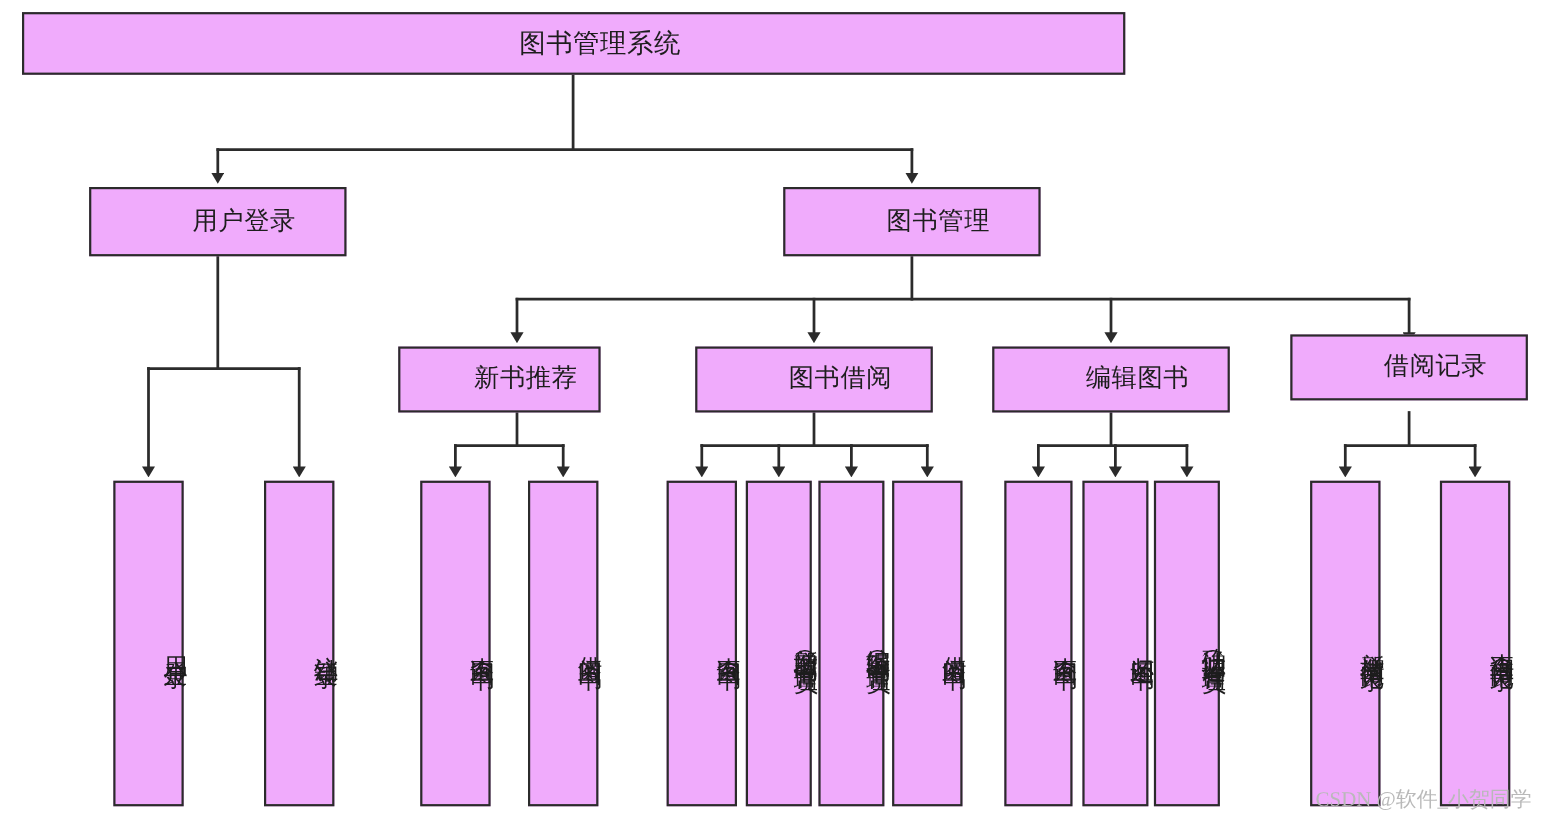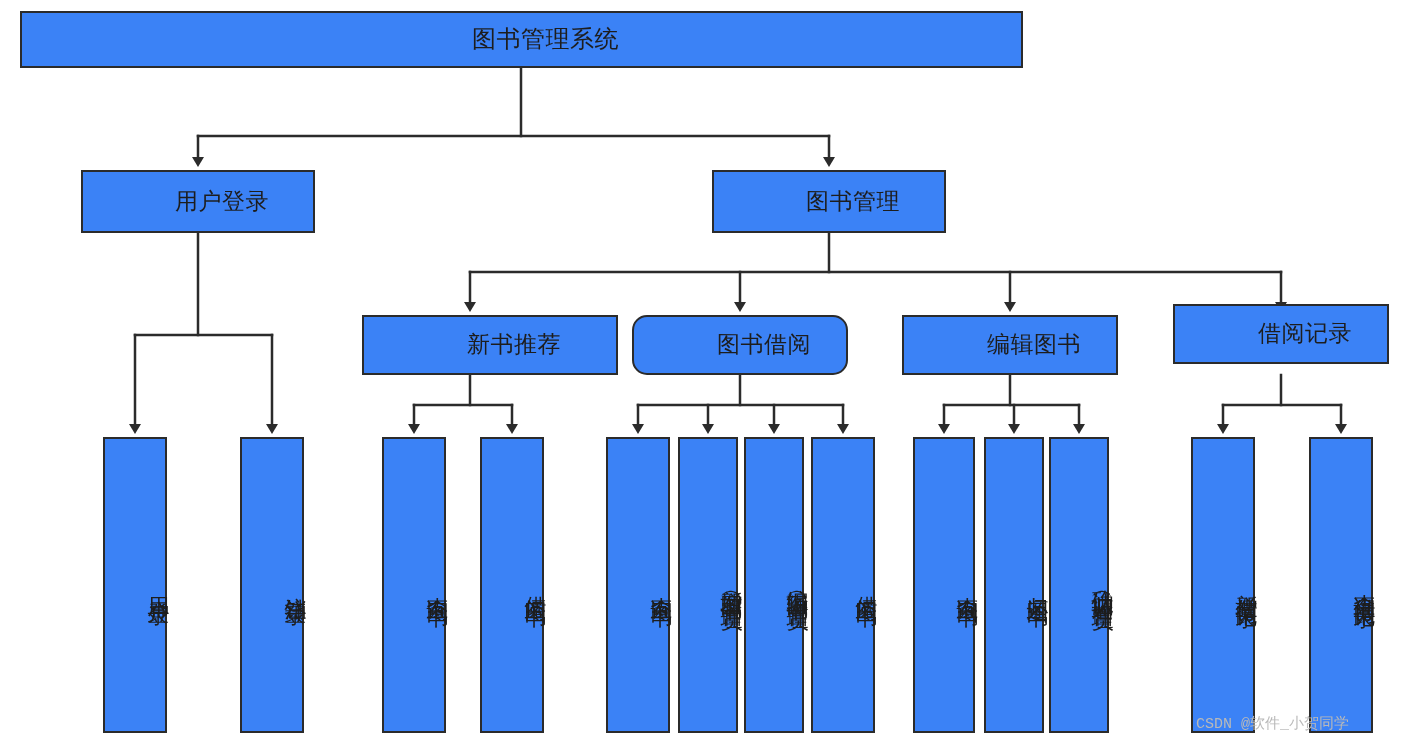--- a/index.html
+++ b/index.html
@@ -22,21 +22,21 @@
     position: absolute;
     left: 0;
     top: 0;
     width: 1405px;
     height: 747px;
     pointer-events: none;
   }
   .node {
     position: absolute;
     box-sizing: border-box;
-    background: #3b82f6;
+    background: #f0abfc;
     border: 2.5px solid #2b2b2b;
     display: flex;
     align-items: center;
     justify-content: center;
     color: #1d1d1d;
     padding-left: 48px;
   }
   .node .label {
     display: block;
     line-height: 1.12;
@@ -60,24 +60,24 @@
     text-orientation: upright;
     font-size: 22px;
     line-height: 1.05;
     letter-spacing: 3px;
     max-height: 100%;
   }
   .watermark {
     position: absolute;
     left: 1196px;
     top: 714px;
-    font-size: 15px;
+    font-size: 19px;
     color: #b9b9b9;
     white-space: nowrap;
-    font-family: Liberation Mono, monospace;
+    font-family: Liberation Serif, serif;
   }
 </style>
 </head>
 <body>
 
 <div id="canvas">
 
   <svg id="edges" viewBox="0 0 1405 747" xmlns="http://www.w3.org/2000/svg">
     <defs>
       <marker id="arrow" markerWidth="10" markerHeight="12" refX="1" refY="6" orient="auto" markerUnits="userSpaceOnUse">
@@ -132,24 +132,24 @@
     <span class="label">图书管理系统</span>
   </div>
 
   <div class="node horiz" style="left:81px; top:170px; width:234px; height:63px;">
     <span class="label">用户登录</span>
   </div>
   <div class="node horiz" style="left:712px; top:170px; width:234px; height:63px;">
     <span class="label">图书管理</span>
   </div>
 
-  <div class="node horiz" style="left:362px; top:315px; width:256px; height:60px;">
+  <div class="node horiz" style="left:362px; top:315px; width:184px; height:60px;">
     <span class="label">新书推荐</span>
   </div>
-  <div class="node horiz" style="left:632px; top:315px; width:216px; height:60px;border-radius:15px;">
+  <div class="node horiz" style="left:632px; top:315px; width:216px; height:60px;">
     <span class="label">图书借阅</span>
   </div>
   <div class="node horiz" style="left:902px; top:315px; width:216px; height:60px;">
     <span class="label">编辑图书</span>
   </div>
   <div class="node horiz" style="left:1173px; top:304px; width:216px; height:60px;">
     <span class="label">借阅记录</span>
   </div>
 
   <div class="node vert" style="left:103px; top:437px; width:64px; height:296px;">

